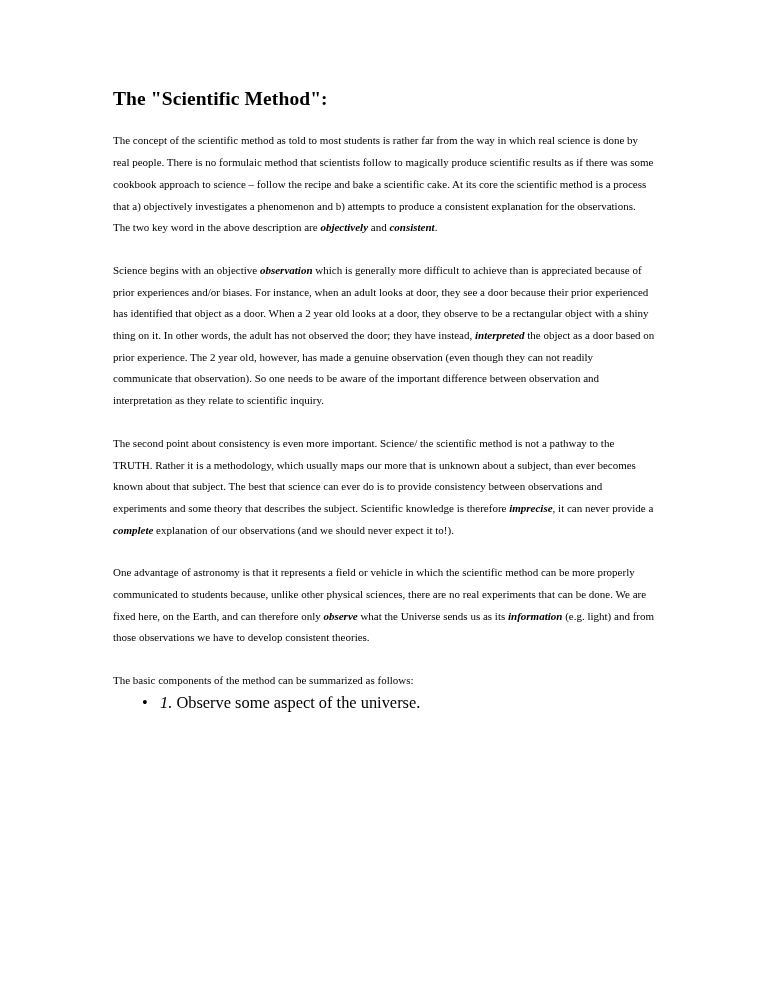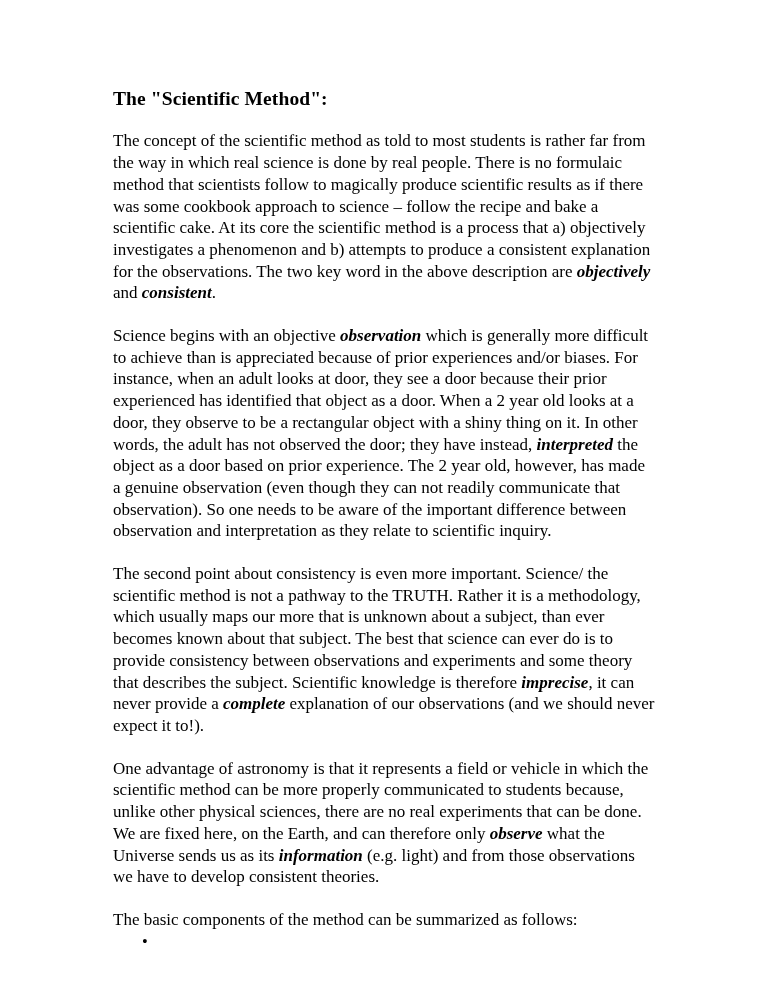--- a/index.html
+++ b/index.html
@@ -23,21 +23,21 @@
     padding: 88px 113px 0 113px;
   }
   .doc-title {
     font-size: 19.5px;
     font-weight: bold;
     line-height: 1.15;
     margin: 0 0 20px 0;
     letter-spacing: 0.1px;
   }
   .para {
-    font-size: 17px;
+    font-size: 11px;
     line-height: 21.7px;
     margin: 0 0 21px 0;
     text-align: left;
     max-width: 545px;
   }
   .para:last-of-type {
     margin-bottom: 0;
   }
   b, .b {
     font-weight: bold;
@@ -81,16 +81,17 @@
     <p class="para">The concept of the scientific method as told to most students is rather far from the way in which real science is done by real people.  There is no formulaic method that scientists follow to magically produce scientific results as if there was some cookbook approach to science – follow the recipe and bake a scientific cake.  At its core the scientific method is a process that a) objectively investigates a phenomenon and b) attempts to produce a consistent explanation for the observations.   The two key word in the above description are <span class="bi">objectively</span> and <span class="bi">consistent</span>.</p>
     <p class="para">Science begins with an objective <span class="b">observation</span> which is generally more difficult to achieve than is appreciated because of prior experiences and/or biases.  For instance, when an adult looks at door, they see a door because their prior experienced has identified that object as a door.   When a 2 year old looks at a door, they observe to be a rectangular object with a shiny thing on it.  In other words, the adult has not observed the door; they have instead, <span class="b">interpreted</span> the object as a door based on prior experience.   The 2 year old, however, has made a genuine observation (even though they can not readily communicate that observation).  So one needs to be aware of the important difference between observation and interpretation as they relate to scientific inquiry.</p>
     <p class="para">The second point about consistency is even more important.  Science/ the scientific method is not a pathway to the TRUTH.  Rather it is a methodology, which usually maps our more that is unknown about a subject, than ever becomes known about that subject.  The best that science can ever do is to provide consistency between observations and experiments and some theory that describes the subject.   Scientific knowledge is therefore <span class="b">imprecise</span>, it can never provide a <span class="b">complete</span> explanation of our observations (and we should never expect it to!).</p>
     <p class="para">One advantage of astronomy is that it represents a field or vehicle in which the scientific method can be more properly communicated to students because, unlike other physical sciences, there are no real experiments that can be done. We are fixed here, on the Earth, and can therefore only <span class="b">observe</span> what the Universe sends us as its <span class="b">information</span> (e.g. light) and from those observations we have to develop consistent theories.</p>
     <p class="para">The basic components of the method can be summarized as follows:</p>
   </div>
 
   <ul class="bullet-list">
     <li class="bullet-item">
       <span class="bullet-dot">•</span>
+      <span><span class="i">1.</span> Observe some aspect of the universe.</span>
     </li>
   </ul>
 
 </div>
 
 </body></html>

